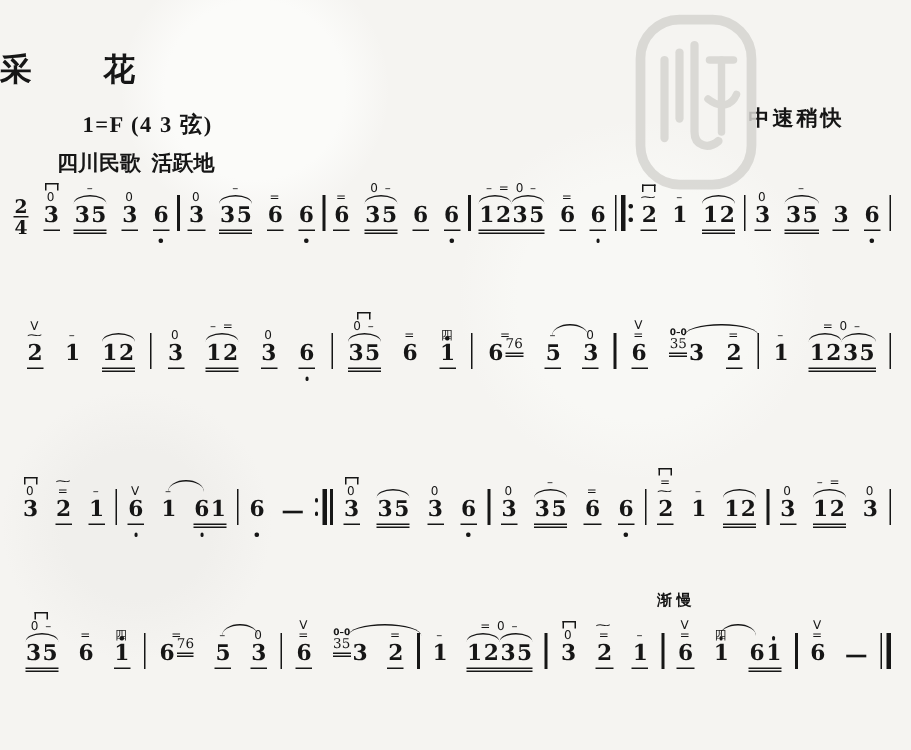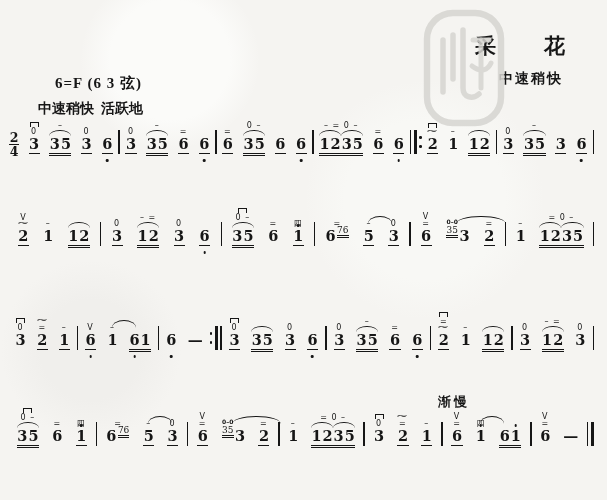--- a/index.html
+++ b/index.html
@@ -8,27 +8,27 @@
     background:#f5f4f1;
     background-image:
       radial-gradient(circle at 28% 12%, #fbfbf9 0 60px, rgba(251,251,249,0) 90px),
       radial-gradient(circle at 70% 40%, #f8f8f5 0 80px, rgba(248,248,245,0) 120px),
       radial-gradient(circle at 15% 70%, #f0efec 0 50px, rgba(240,239,236,0) 90px);
     font-family:"Liberation Serif","DejaVu Serif",serif;
     color:#161616;
   }
   
   .title{
-    position:absolute;top:32px;left:0;right:40px;text-align:right;
+    position:absolute;top:32px;left:0;right:40px;text-align:left;
     font-size:21px;font-weight:bold;letter-spacing:2px;white-space:pre;
   }
   .key-sig{position:absolute;top:74px;left:55px;font-size:15px;font-weight:bold;letter-spacing:1px;}
   .tempo{position:absolute;top:100px;left:38px;font-size:14px;font-weight:bold;white-space:pre;}
   .source{position:absolute;top:70px;left:499px;font-size:14px;font-weight:bold;letter-spacing:2px;}
-  .rit{position:absolute;top:393px;left:438px;font-size:13px;font-weight:bold;letter-spacing:3px;}
+  .rit{position:absolute;top:393px;left:438px;font-size:10px;font-weight:bold;letter-spacing:3px;}
   .seal{position:absolute;top:8px;left:420px;opacity:.85;}
   
   #score{position:absolute;inset:0;}
   .line{position:absolute;left:9px;right:12px;display:flex;align-items:flex-end;}
   .measure{display:flex;align-items:flex-end;justify-content:space-evenly;gap:4px;flex-grow:3;min-width:0;}
   .token{display:flex;flex-direction:column;align-items:center;justify-content:flex-end;position:relative;padding:0 1px;}
   .marks{display:flex;flex-direction:column;align-items:center;margin-bottom:1px;
          font-family:"DejaVu Sans",sans-serif;}
   .mr{font-size:8px;line-height:7px;white-space:pre;letter-spacing:1px;}
   .bow-d{width:7px;height:4px;border:1.2px solid #161616;border-bottom:none;display:block;margin-bottom:1px;}
@@ -60,22 +60,22 @@
   .rep .dots i{width:2.6px;height:2.6px;border-radius:50%;background:#161616;}
   .ts{display:flex;flex-direction:column;align-items:center;margin:0 5px 1px 0;flex:none;
       font-family:"DejaVu Serif",serif;font-weight:bold;font-size:12.5px;line-height:11px;}
   .ts .tsl{width:10px;height:1.2px;background:#161616;margin:1px 0;}
   .dash-note .body{font-size:15px;}
 </style>
 </head>
 <body>
 
 <div class="title">采　　花</div>
-<div class="key-sig">6=F (6 3 弦)</div>
-<div class="tempo">中速稍快  活跃地</div>
+<div class="key-sig">1=F (4 3 弦)</div>
+<div class="tempo">四川民歌  活跃地</div>
 <div class="source">中速稍快</div>
 <div class="rit">渐慢</div>
 
 <div class="seal">
   <svg width="88" height="120" viewBox="0 0 88 120" fill="none" stroke="#d6d5d1" stroke-linecap="round">
     <rect x="7" y="5" width="74" height="110" rx="26" stroke-width="6.5"></rect>
     <path d="M23 32 v52" stroke-width="5.5"></path>
     <path d="M33 27 v44" stroke-width="5.5"></path>
     <path d="M43 22 v58 c0 9 9 12 16 6" stroke-width="5.5"></path>
     <path d="M53 32 h16" stroke-width="5"></path>

